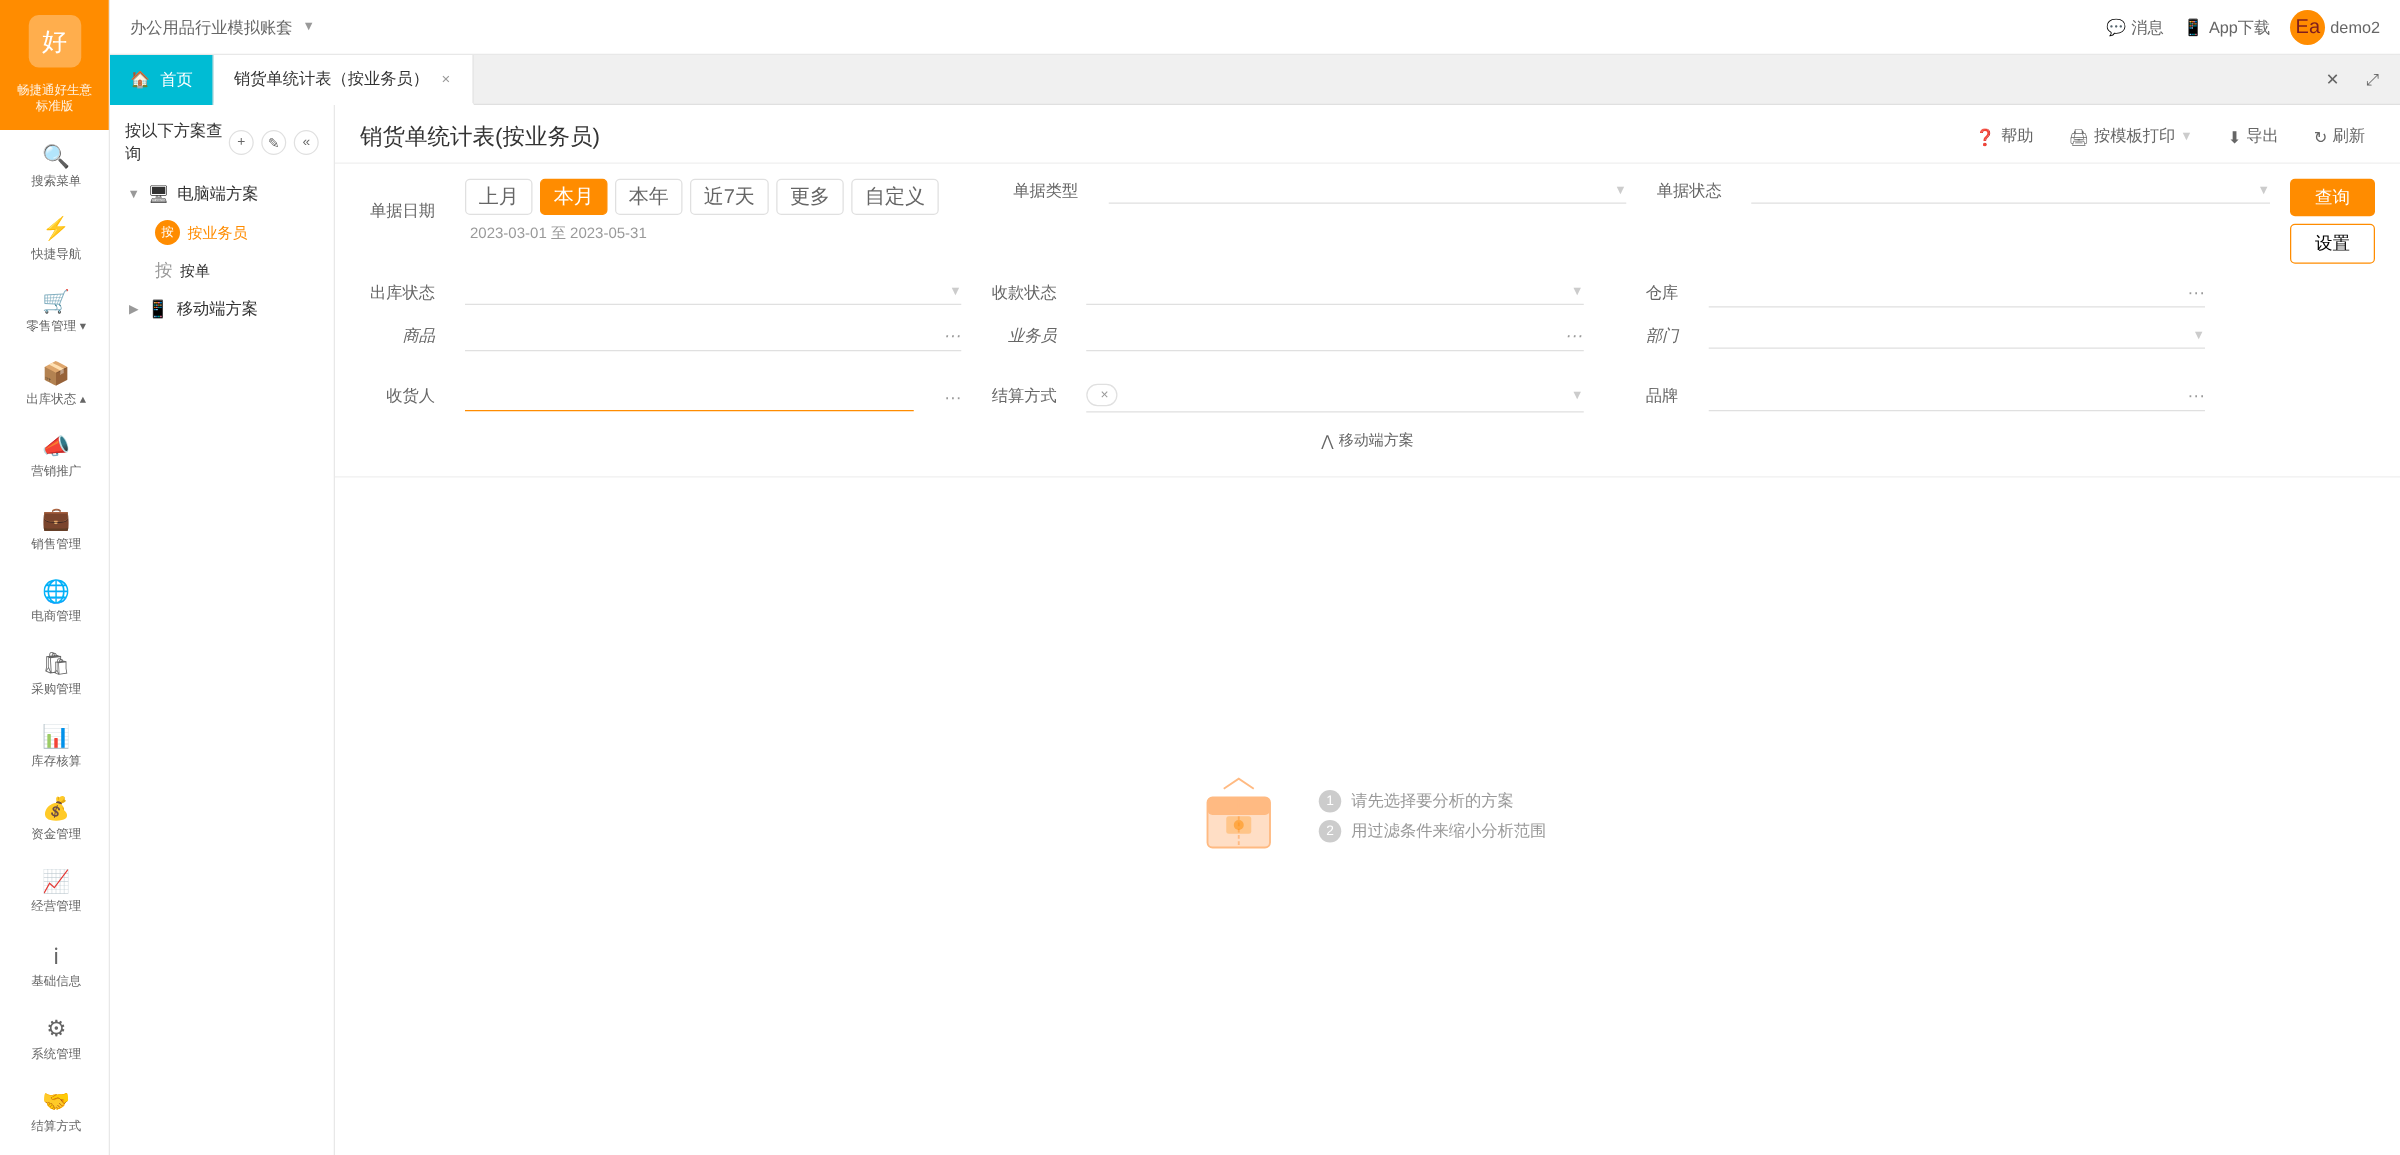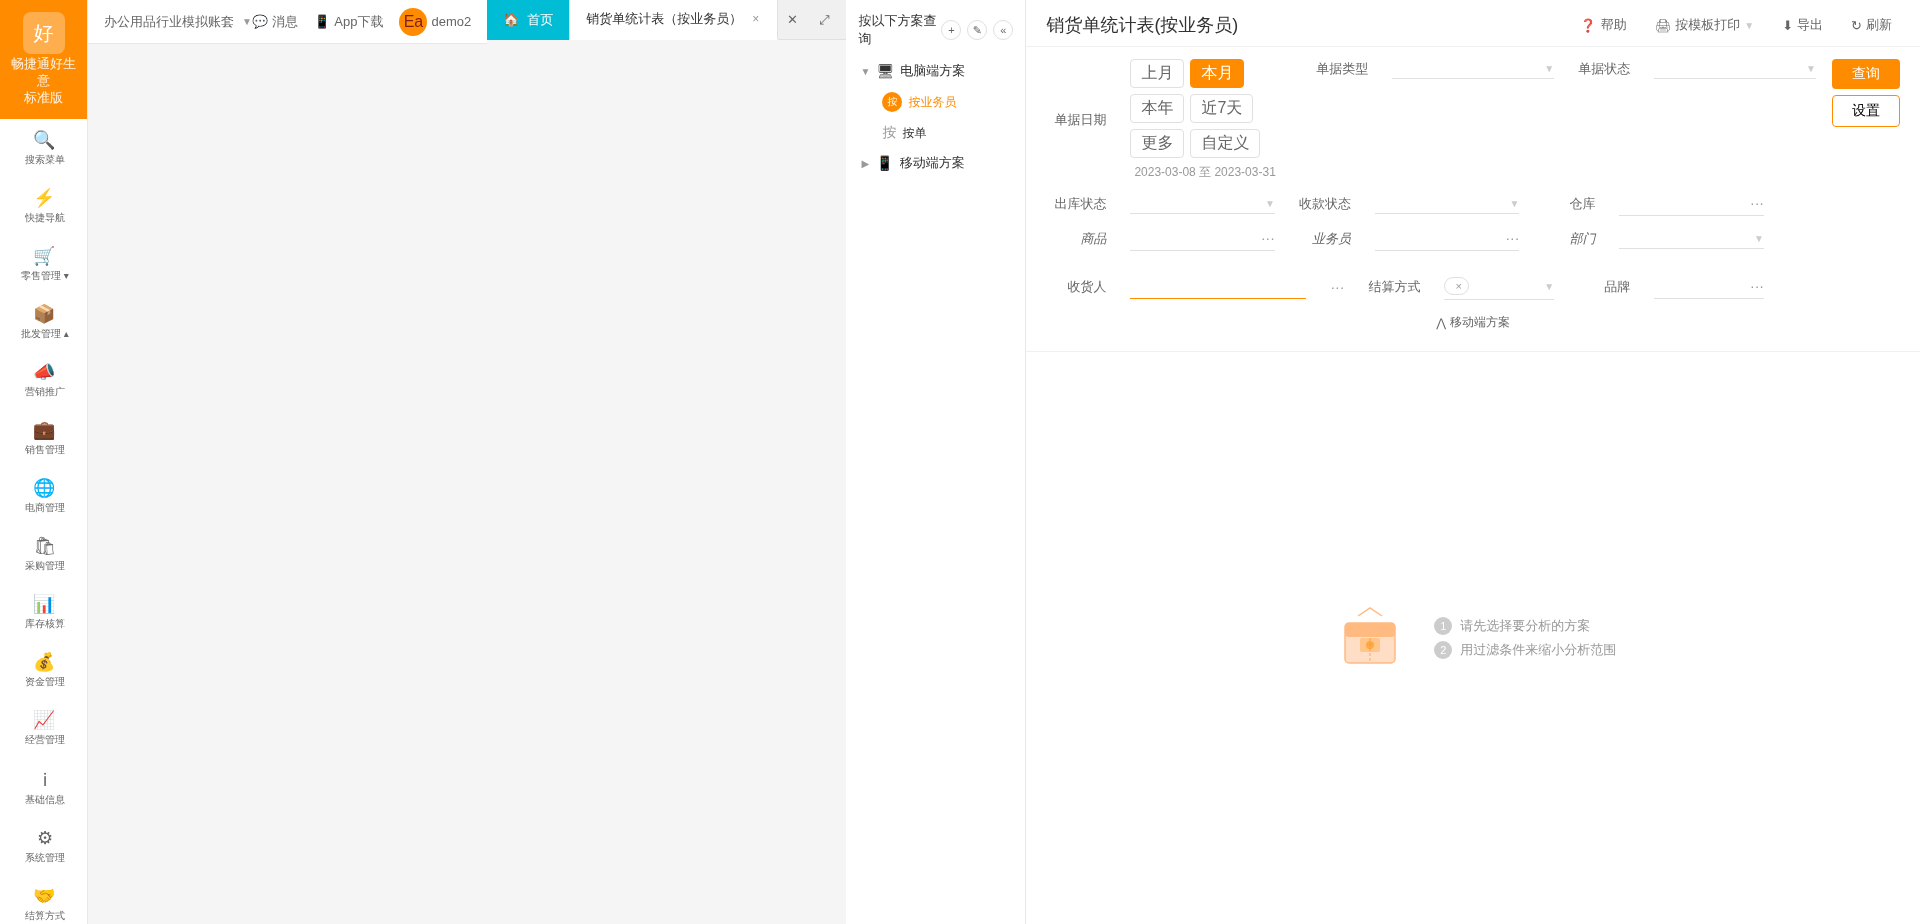--- a/index.html
+++ b/index.html
@@ -2,27 +2,27 @@
 <html><head>
   <meta charset="utf-8">
   <style>
     * { box-sizing: border-box; margin: 0; padding: 0; }
     body { font-family: -apple-system, BlinkMacSystemFont, "PingFang SC", "Microsoft YaHei", sans-serif; font-size: 13px; background: #f5f5f5; color: #333; display: flex; height: 924px; overflow: hidden; }
 
     
     .sidebar { width: 88px; background: #fff; border-right: 1px solid #e8e8e8; display: flex; flex-direction: column; align-items: center; }
     .logo { width: 100%; padding: 12px 8px; display: flex; flex-direction: column; align-items: center; background: #ff8c00; cursor: pointer; }
     .logo-icon { width: 42px; height: 42px; background: rgba(255,255,255,0.3); border-radius: 8px; display: flex; align-items: center; justify-content: center; font-size: 20px; color: #fff; }
-    .logo-text { font-size: 13px; color: rgba(255,255,255,0.9); margin-top: 2px; text-align: center; line-height: 1.3; }
+    .logo-text { font-size: 10px; color: rgba(255,255,255,0.9); margin-top: 12px; text-align: center; line-height: 1.3; }
     .sidebar-item { width: 100%; display: flex; flex-direction: column; align-items: center; padding: 10px 4px; cursor: pointer; color: #666; font-size: 12px; border-left: 3px solid transparent; }
     .sidebar-item .s-icon { font-size: 18px; margin-bottom: 2px; }
     .sidebar-nav-label { font-size: 10px; white-space: nowrap; }
 
     
-    .main { flex: 1; display: flex; flex-direction: row; overflow: hidden; }
+    .main { flex: 1; display: flex; flex-direction: column; overflow: hidden; }
 
     
     .top-header { height: 44px; background: #fff; border-bottom: 1px solid #e8e8e8; display: flex; align-items: center; justify-content: space-between; padding: 0 16px; }
     .top-header-left { display: flex; align-items: center; gap: 8px; color: #666; font-size: 13px; }
     .dropdown-arrow { font-size: 10px; color: #999; }
     .top-header-right { display: flex; align-items: center; gap: 16px; font-size: 13px; color: #666; }
     .header-action { display: flex; align-items: center; gap: 4px; cursor: pointer; }
     .avatar { width: 28px; height: 28px; border-radius: 50%; background: #ff8c00; display: flex; align-items: center; justify-content: center; color: #7f1d1d; font-size: 16px; }
 
     
@@ -101,21 +101,21 @@
   <div class="sidebar-item">
     <span class="s-icon">⚡</span>
     <span class="sidebar-nav-label">快捷导航</span>
   </div>
   <div class="sidebar-item">
     <span class="s-icon">🛒</span>
     <span class="sidebar-nav-label">零售管理 ▾</span>
   </div>
   <div class="sidebar-item">
     <span class="s-icon">📦</span>
-    <span class="sidebar-nav-label">批发管理 ▴</span>
+    <span class="sidebar-nav-label">出库状态 ▴</span>
   </div>
   <div class="sidebar-item">
     <span class="s-icon">📣</span>
     <span class="sidebar-nav-label">营销推广</span>
   </div>
   <div class="sidebar-item">
     <span class="s-icon">💼</span>
     <span class="sidebar-nav-label">销售管理</span>
   </div>
   <div class="sidebar-item">
@@ -272,21 +272,21 @@
         <div style="display:grid; grid-template-columns: 1fr 1fr 1fr auto; gap:16px; align-items:start; margin-bottom:10px;">
           <div class="filter-field">
             <span class="filter-field-label">单据日期</span>
             <div class="date-filter">
               <button class="date-btn">上月</button>
               <button class="date-btn active">本月</button>
               <button class="date-btn">本年</button>
               <button class="date-btn">近7天</button>
               <button class="date-btn">更多</button>
               <button class="date-btn">自定义</button>
-              <span class="date-range">2023-03-08 至 2023-03-31</span>
+              <span class="date-range">2023-03-01 至 2023-05-31</span>
             </div>
           </div>
           <div class="filter-field">
             <span class="filter-field-label">单据类型</span>
             <div class="select-control" style="flex:1;">
               <span></span>
               <span class="arrow">▼</span>
             </div>
           </div>
           <div class="filter-field">

